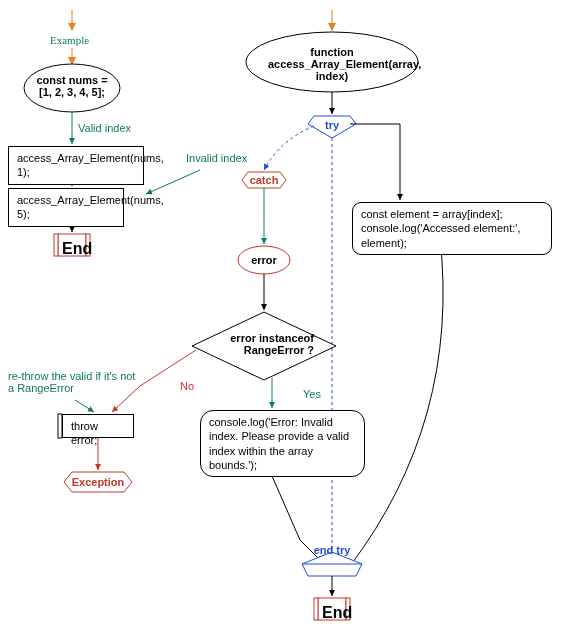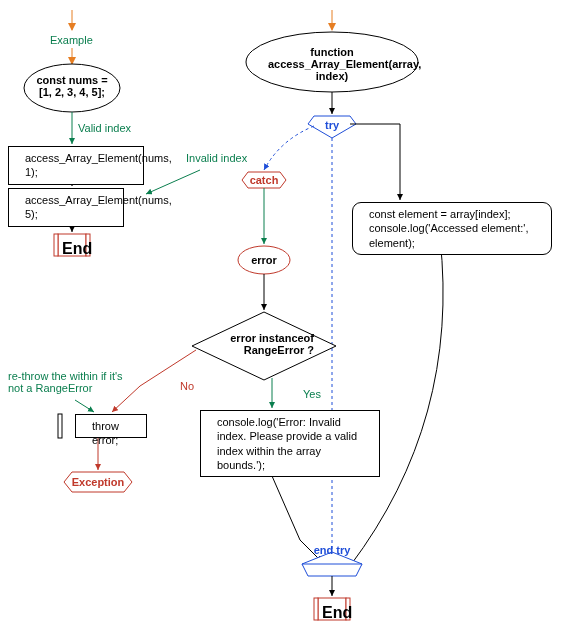--- a/index.html
+++ b/index.html
@@ -12,21 +12,21 @@
   height: 633px;
   position: relative;
 }
 .node {
   position: absolute;
   text-align: center;
   font-weight: bold;
 }
 .rect-box {
   border: 1px solid #000;
-  padding: 4px 16px;
+  padding: 4px 8px;
   background: #fff;
   text-align: left;
   line-height: 1.3;
 }
 .label {
   position: absolute;
   font-size: 11px;
   color: #008b8b;
 }
 .label-green { color: #0a7e4e; }
@@ -123,21 +123,21 @@
   <polygon points="302,564 362,564 356,576 308,576" fill="#fff" stroke="#1f4ed8"></polygon>
 
   <line x1="332" y1="576" x2="332" y2="596" stroke="#000" stroke-width="1" marker-end="url(#arr-black)"></line>
 
   <rect x="318" y="598" width="28" height="22" fill="#fff" stroke="#c0392b"></rect>
   <rect x="314" y="598" width="4" height="22" fill="#fff" stroke="#c0392b"></rect>
   <rect x="346" y="598" width="4" height="22" fill="#fff" stroke="#c0392b"></rect>
 
 </svg>
 
-<div class="label label-green" style="left:50px; top:34px;">Example</div>
+<div class="label label-green" style="left:50px; top:34px;font-family:Liberation Serif, serif;">Example</div>
 
 <div class="node" style="left:36px; top:74px; width:72px;">const nums = [1, 2, 3, 4, 5];</div>
 
 <div class="label label-green" style="left:78px; top:122px;">Valid index</div>
 
 <div class="rect-box" style="position:absolute; left:8px; top:146px; width:136px;">access_Array_Element(nums, 1);</div>
 
 <div class="rect-box" style="position:absolute; left:8px; top:188px; width:116px;">access_Array_Element(nums, 5);</div>
 
 <div class="label label-green" style="left:186px; top:152px;">Invalid index</div>
@@ -150,26 +150,26 @@
 
 <div class="node" style="left:248px; top:174px; width:32px; color:#c0392b;">catch</div>
 
 <div class="node" style="left:248px; top:254px; width:32px;">error</div>
 
 <div class="node" style="left:214px; top:332px; width:100px;text-align:right;">error instanceof RangeError ?</div>
 
 <div class="label label-red" style="left:180px; top:380px;">No</div>
 <div class="label label-green" style="left:276px; top:388px;margin-left:27px;">Yes</div>
 
-<div class="label label-green" style="left:8px; top:370px; width:130px;">re-throw the within if it's not a RangeError</div>
+<div class="label label-green" style="left:8px; top:370px; width:130px;">re-throw the valid if it's not a RangeError</div>
 
-<div class="rect-box" style="position:absolute; left:62px; top:414px; width:72px; height:24px;margin-left:13px;">throw error;</div>
+<div class="rect-box" style="position:absolute; left:62px; top:414px; width:72px; height:24px;">throw error;</div>
 
 <div class="node" style="left:70px; top:476px; width:56px; color:#c0392b;">Exception</div>
 
-<div class="rect-box" style="position:absolute; left:200px; top:410px; width:180px;">console.log('Error: Invalid index. Please provide a valid index within the array bounds.');</div>
+<div class="rect-box" style="position:absolute; left:200px; top:410px; width:165px;border-radius:13px;">console.log('Error: Invalid index. Please provide a valid index within the array bounds.');</div>
 
 <div class="rect-box" style="position:absolute; left:352px; top:202px; width:200px; white-space:pre-line;border-radius:9px;">const element = array[index];
 console.log('Accessed element:', element);</div>
 
 <div class="node" style="left:310px; top:544px; width:44px; color:#1f4ed8;">end try</div>
 
 <div class="node term-text" style="left:322px; top:604px; width:20px;">End</div>
 
 </body></html>

